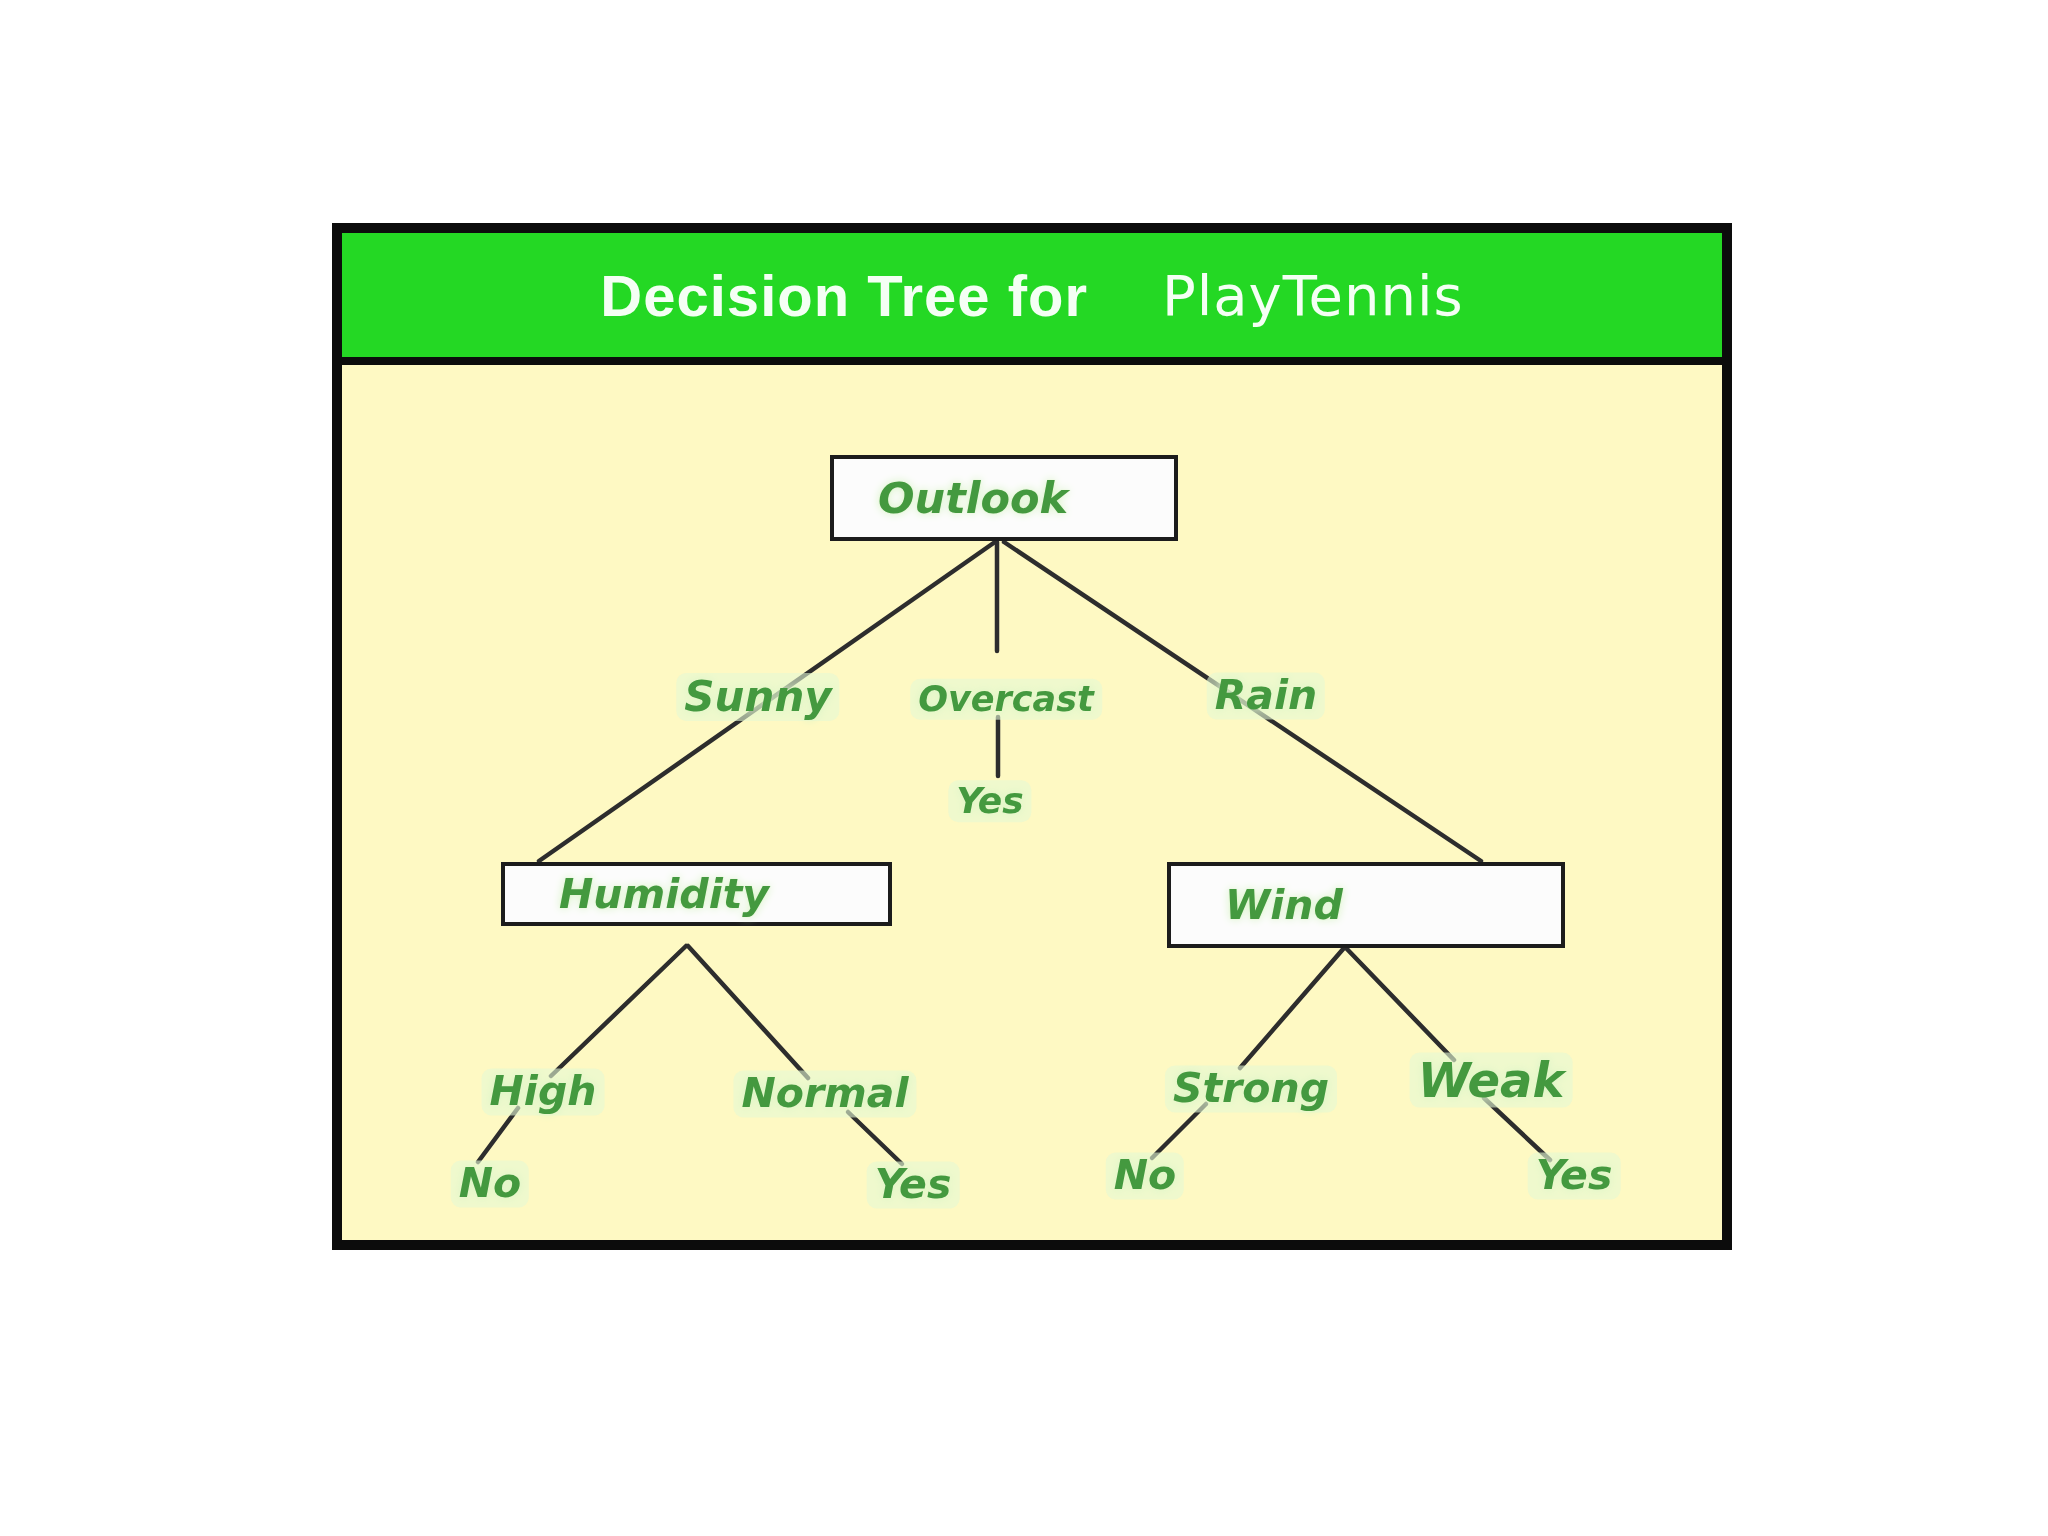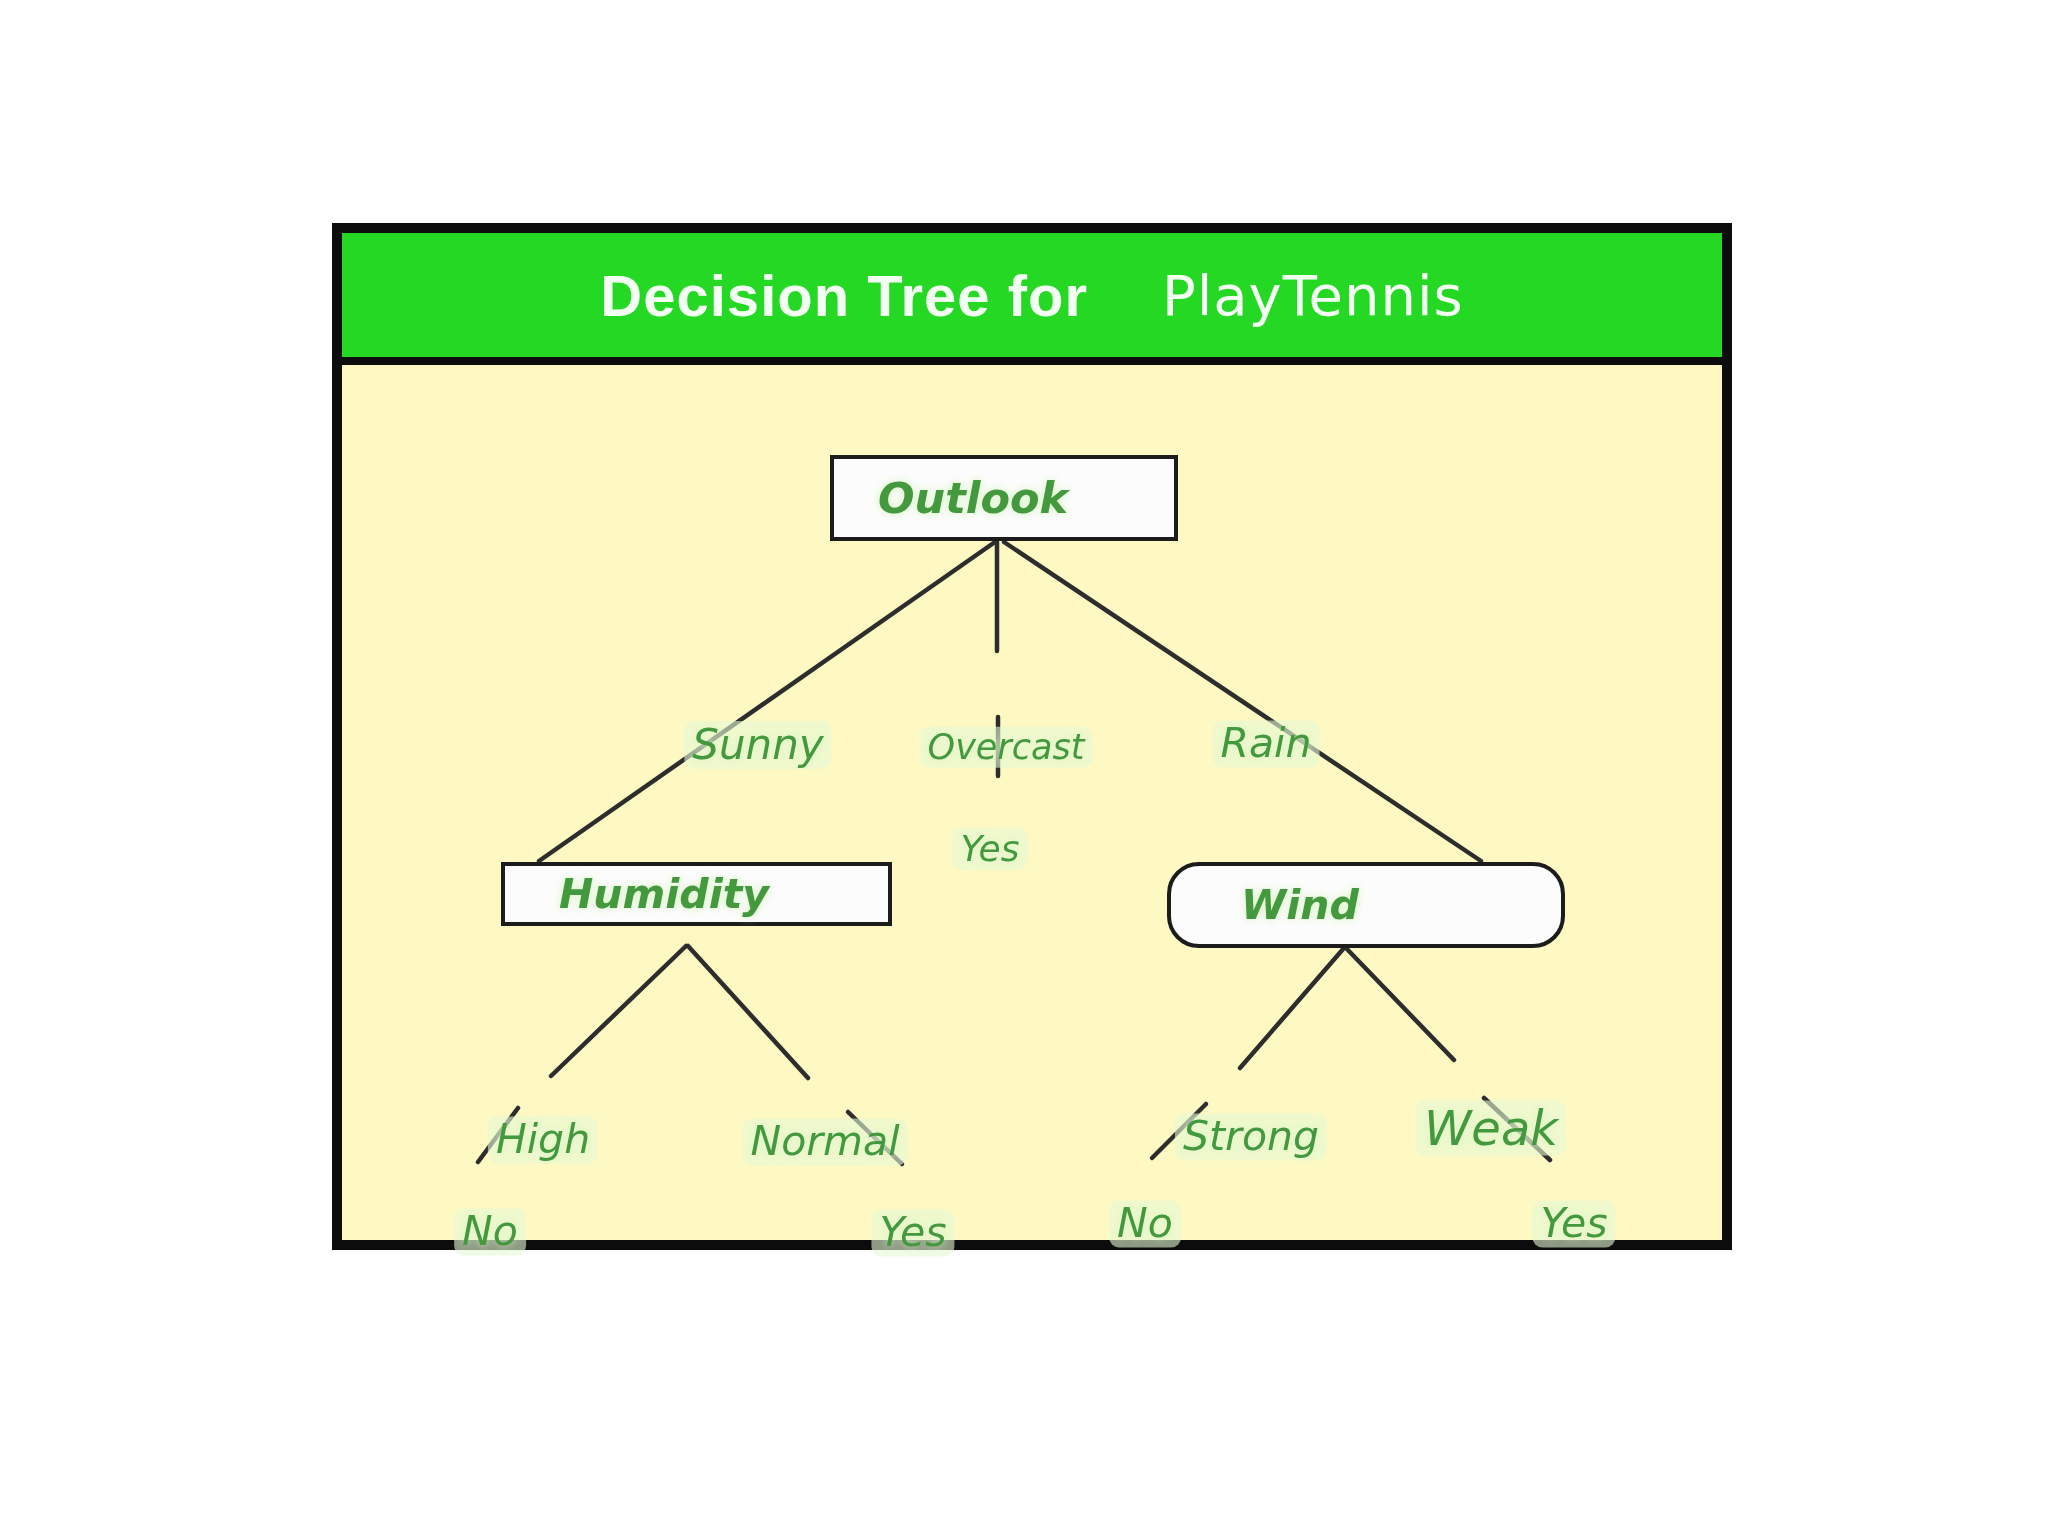--- a/index.html
+++ b/index.html
@@ -62,36 +62,35 @@
     font-style: italic;
     font-weight: 700;
     color: var(--label-green, #44993f);
     text-shadow: 0 0 10px #d6f3c2, 0 0 2px #e6f8d6;
     white-space: nowrap;
   }
   .edge-label {
     position: absolute;
     transform: translate(-50%, -50%);
     font-style: italic;
-    font-weight: 400;
+    font-weight: 700;
     color: var(--label-green, #44993f);
     white-space: nowrap;
     background: rgba(228, 248, 212, 0.60);
     border-radius: 10px;
     padding: 1px 8px;
     line-height: 1.1;
     text-shadow: 0 0 8px #d9f4c6;
-    margin-top: 48px;
   }
   
   .box-outlook  { left: 830px;  top: 455px; width: 348px; height: 86px; padding-left: 44px; }
   .box-outlook  .node-text { font-size: 43px; }
   .box-humidity { left: 501px;  top: 862px; width: 391px; height: 64px; padding-left: 54px; }
   .box-humidity .node-text { font-size: 41px; }
-  .box-wind     { left: 1167px; top: 862px; width: 398px; height: 86px; padding-left: 70px; border-radius: 32px; }
+  .box-wind     { left: 1167px; top: 862px; width: 398px; height: 86px; padding-left: 54px; }
   .box-wind     .node-text { font-size: 41px; }
   
   .lbl-sunny        { left: 758px;  top: 697px;  font-size: 42px; }
   .lbl-overcast     { left: 1006px; top: 699px;  font-size: 35px; }
   .lbl-rain         { left: 1266px; top: 696px;  font-size: 41px; }
   .lbl-overcast-yes { left: 990px;  top: 801px;  font-size: 36px; }
   .lbl-high         { left: 543px;  top: 1092px; font-size: 41px; }
   .lbl-normal       { left: 825px;  top: 1094px; font-size: 41px; }
   .lbl-high-no      { left: 490px;  top: 1184px; font-size: 41px; }
   .lbl-normal-yes   { left: 913px;  top: 1185px; font-size: 41px; }

